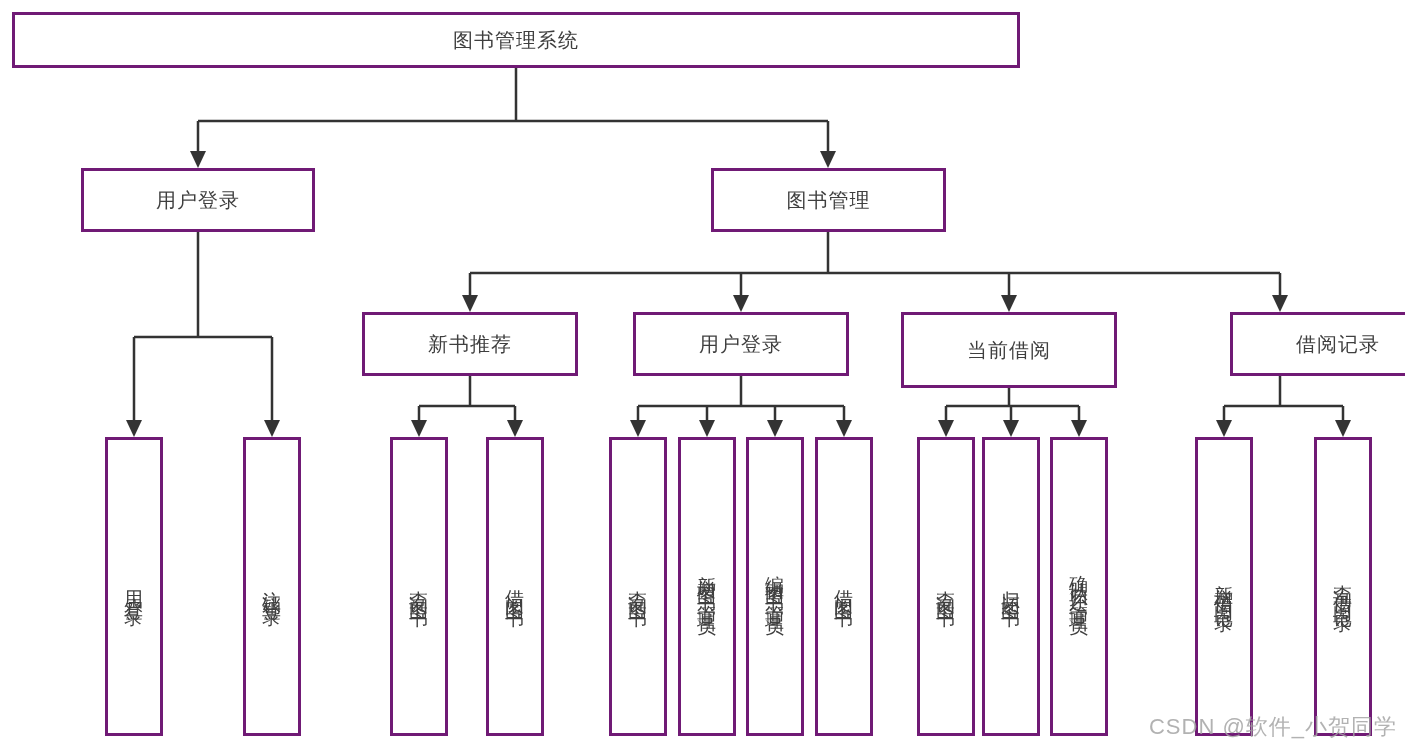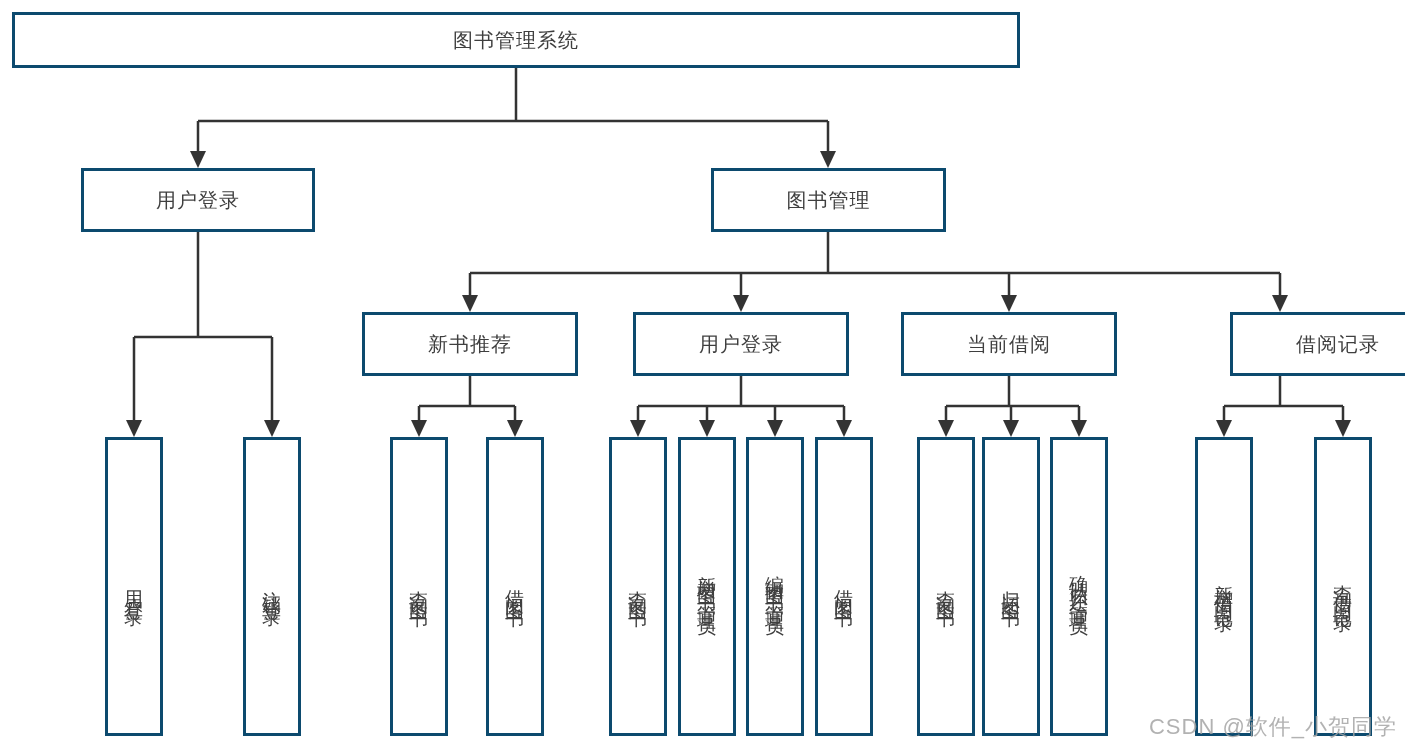--- a/index.html
+++ b/index.html
@@ -10,21 +10,21 @@
     font-family:"Liberation Sans", sans-serif;
     overflow:hidden;
   }
   .connectors{position:absolute;left:0;top:0;width:1405px;height:747px;}
   .connectors path{stroke:#333333;stroke-width:2.5;fill:none;}
   .connectors polygon{fill:#333333;stroke:none;}
   .node{
     position:absolute;
     box-sizing:border-box;
     background:#ffffff;
-    border:3px solid #0c4a6e;
+    border:3px solid #701a75;
     display:flex;align-items:center;justify-content:center;
     color:#3f3f3f;
     font-size:20px;
     text-align:center;
     letter-spacing:1px;
   }
   .vnode{
     writing-mode:vertical-rl;
     text-orientation:mixed;
     font-size:19px;
@@ -81,21 +81,21 @@
     <polygon points="1335,420 1351,420 1343,437"></polygon>
   </svg>
 
   <div class="node" style="left:12px;top:12px;width:1008px;height:56px;">图书管理系统</div>
 
   <div class="node" style="left:81px;top:168px;width:234px;height:64px;">用户登录</div>
   <div class="node" style="left:711px;top:168px;width:235px;height:64px;">图书管理</div>
 
   <div class="node" style="left:362px;top:312px;width:216px;height:64px;font-family:Liberation Mono, monospace;">新书推荐</div>
   <div class="node" style="left:633px;top:312px;width:216px;height:64px;">用户登录</div>
-  <div class="node" style="left:901px;top:312px;width:216px;height:64px;font-family:Liberation Mono, monospace;">当前借阅</div>
+  <div class="node" style="left:901px;top:312px;width:216px;height:76px;font-family:Liberation Mono, monospace;">当前借阅</div>
   <div class="node" style="left:1230px;top:312px;width:216px;height:64px;">借阅记录</div>
 
   <div class="node vnode" style="left:105px;top:437px;width:58px;height:299px;">用户登录</div>
   <div class="node vnode" style="left:243px;top:437px;width:58px;height:299px;">注销登录</div>
 
   <div class="node vnode" style="left:390px;top:437px;width:58px;height:299px;">查询图书</div>
   <div class="node vnode" style="left:486px;top:437px;width:58px;height:299px;">借阅图书</div>
 
   <div class="node vnode" style="left:609px;top:437px;width:58px;height:299px;">查询图书</div>
   <div class="node vnode" style="left:678px;top:437px;width:58px;height:299px;">新增图书（管理员）</div>

